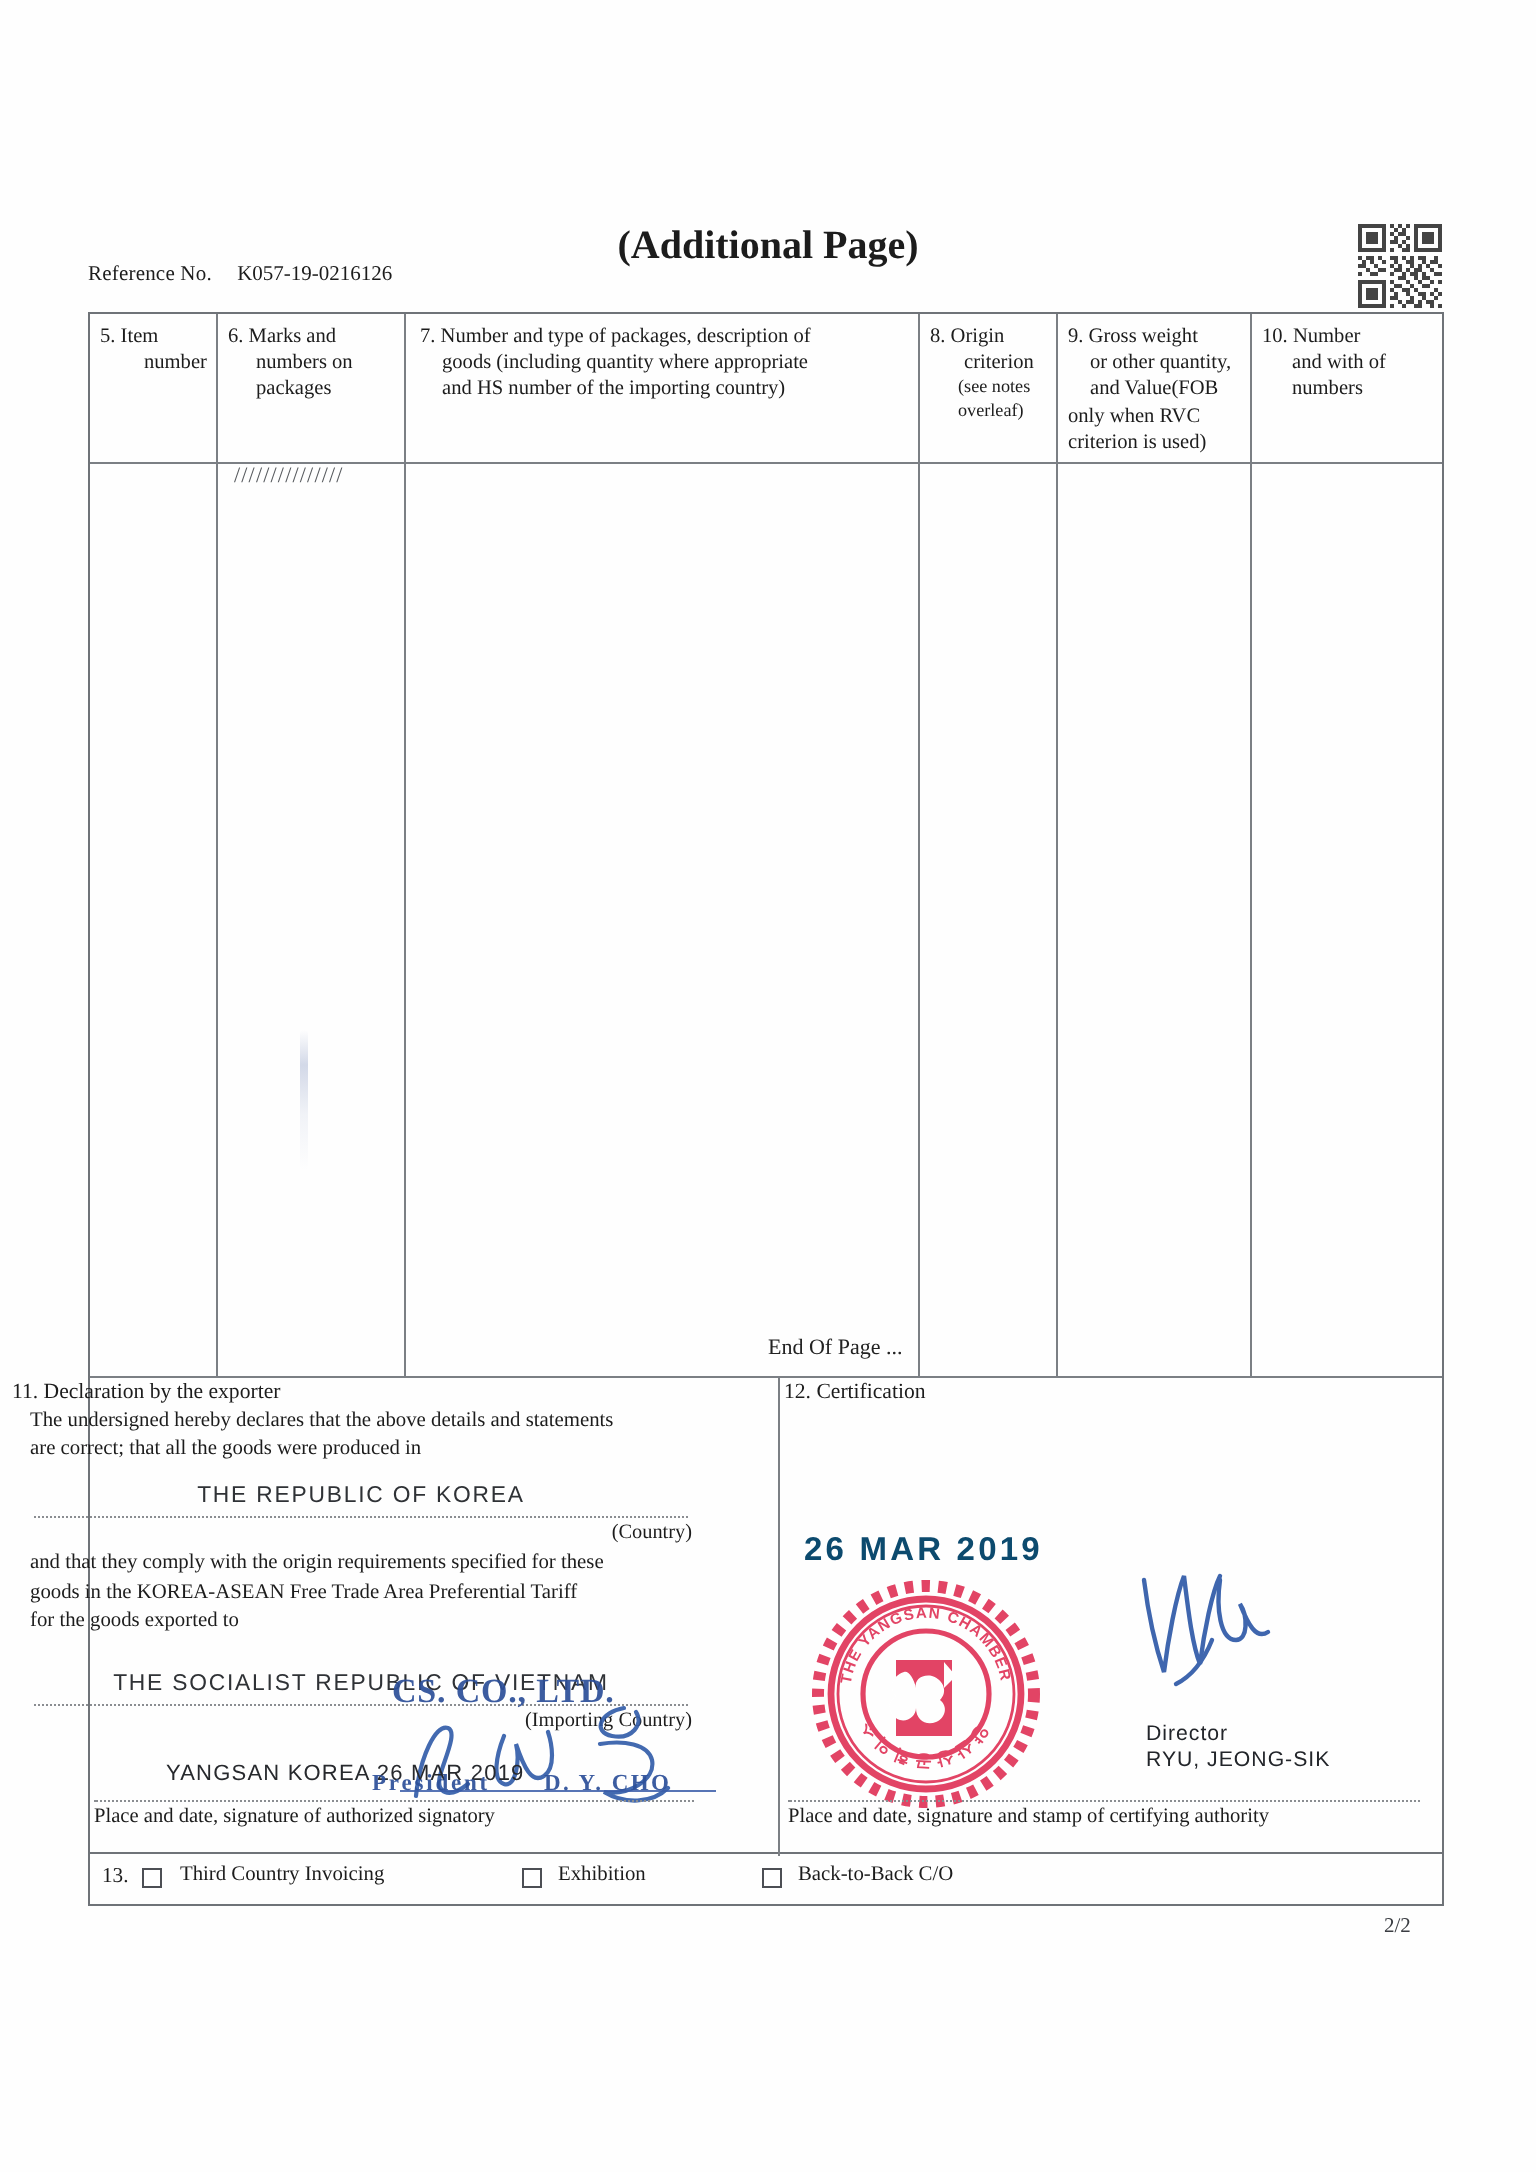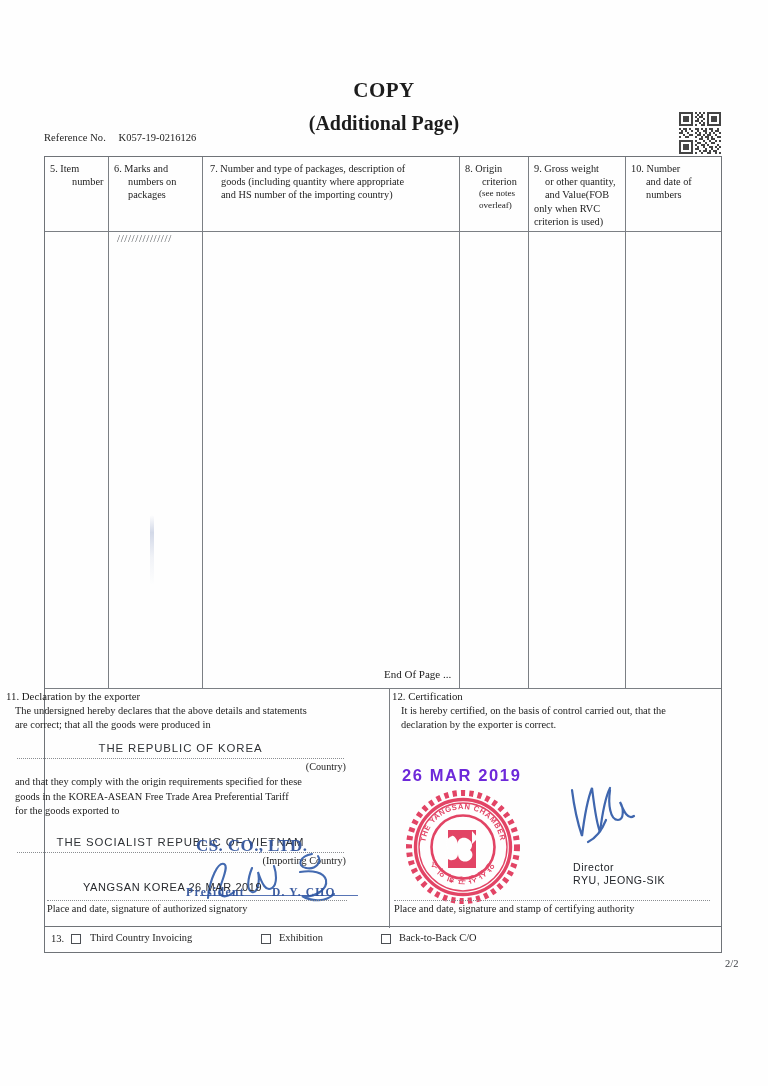--- a/index.html
+++ b/index.html
@@ -232,21 +232,21 @@
 
   
   .cert-date {
     position: absolute;
     left: 402px;
     top: 766px;
     font-family: "Liberation Sans", sans-serif;
     font-weight: bold;
     font-size: 16.5px;
     letter-spacing: 1.6px;
-    color: #6d28d9;
+    color: #0c4a6e;
   }
   .director-block {
     position: absolute;
     left: 573px;
     top: 861px;
     font-family: "Liberation Sans", sans-serif;
     font-size: 10.6px;
     line-height: 13px;
     letter-spacing: 0.5px;
     color: #22252a;
@@ -310,29 +310,27 @@
     top: 5px;
     font-size: 10.4px;
     white-space: nowrap;
   }
   .pageno {
     position: absolute;
     left: 692px;
     top: 958px;
     font-size: 10.5px;
     color: #3a3d42;
-    margin-left: 33px;
   }
 </style>
 </head>
 <body>
 
 <div class="page">
 
-  <div class="doc-title">COPY</div>
   <div class="doc-subtitle">(Additional Page)</div>
 
   <div class="ref-row">
     <span class="ref-label">Reference No.</span>
     <span class="ref-value">K057-19-0216126</span>
   </div>
 
   <div class="qr">
     <svg viewBox="0 0 21 21" width="44" height="42" shape-rendering="crispEdges">
       <rect width="21" height="21" fill="#fff"></rect>
@@ -473,21 +471,21 @@
     </div>
     <div class="hdr" style="left:484px; width:96px; height:92px;">
       <span class="ind">9. Gross weight</span>
       <span class="ind" style="padding-left:11px; text-indent:0;">or other quantity,</span>
       <span class="ind" style="padding-left:11px; text-indent:0;">and Value(FOB</span>
       <span class="ind" style="padding-left:0; text-indent:0;">only when RVC</span>
       <span class="ind" style="padding-left:0; text-indent:0;">criterion is used)</span>
     </div>
     <div class="hdr" style="left:581px; width:96px;">
       <span class="ind">10. Number</span>
-      <span class="ind" style="padding-left:15px; text-indent:0;">and date of</span>
+      <span class="ind" style="padding-left:15px; text-indent:0;">and with of</span>
       <span class="ind" style="padding-left:15px; text-indent:0;">numbers</span>
     </div>
   </div>
 
   <div class="marks-slashes">///////////////</div>
   <div class="smudge"></div>
   <div class="end-of-page">End Of Page ...</div>
 
   <div class="box b11">
     <div class="box-title">11. Declaration by the exporter</div>
@@ -519,24 +517,20 @@
   <div class="sig-underline"></div>
 
   <div class="place-date">YANGSAN KOREA 26 MAR 2019</div>
   <div class="pres-stamp">President</div>
   <div class="name-stamp">D. Y. CHO</div>
   <div class="sig-dots-11"></div>
   <div class="caption-11">Place and date, signature of authorized signatory</div>
 
   <div class="box b12">
     <div class="box-title">12. Certification</div>
-    <div class="box-body">
-      <div>It is hereby certified, on the basis of control carried out, that the</div>
-      <div>declaration by the exporter is correct.</div>
-    </div>
   </div>
 
   <div class="cert-date">26 MAR 2019</div>
 
   <svg class="seal" viewBox="0 0 114 114">
     <g opacity="0.93">
       <g fill="#e0365a">
         <g>
           <circle cx="57" cy="57" r="54" fill="none" stroke="#e0365a" stroke-width="6" stroke-dasharray="4.2 4.2"></circle>
         </g>

